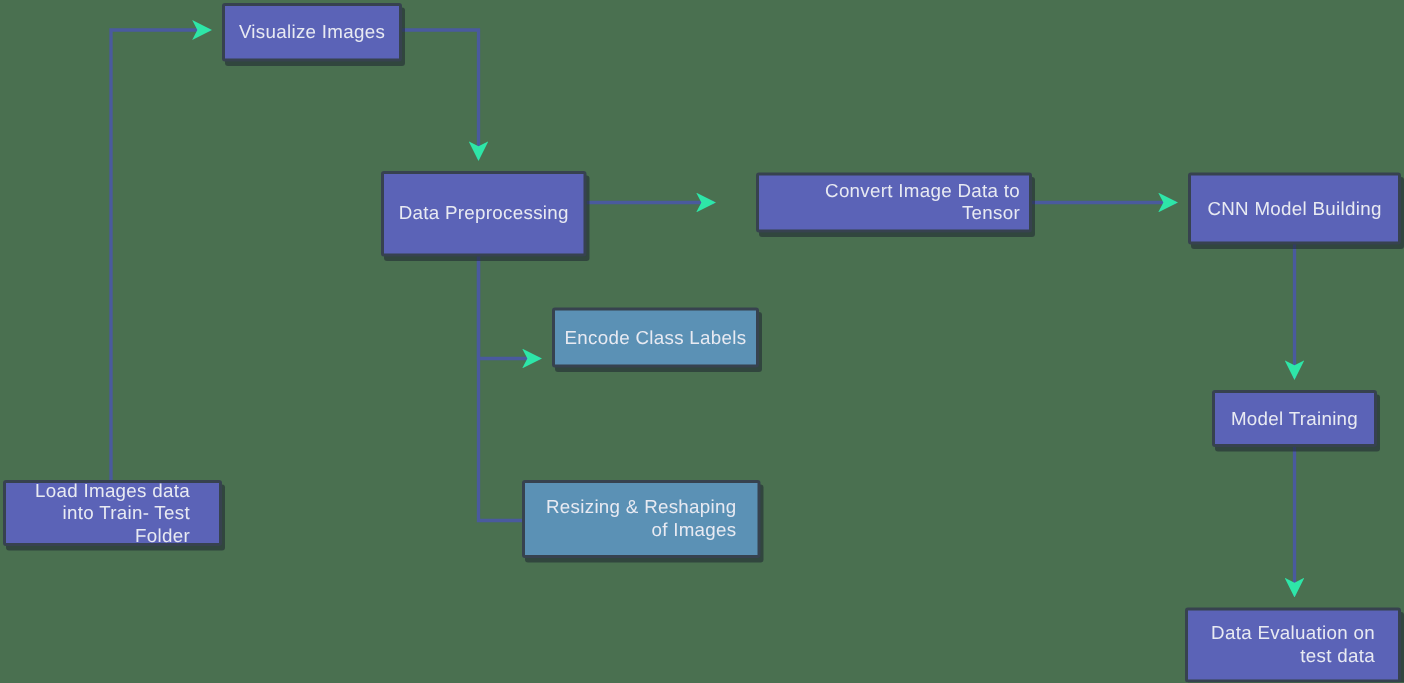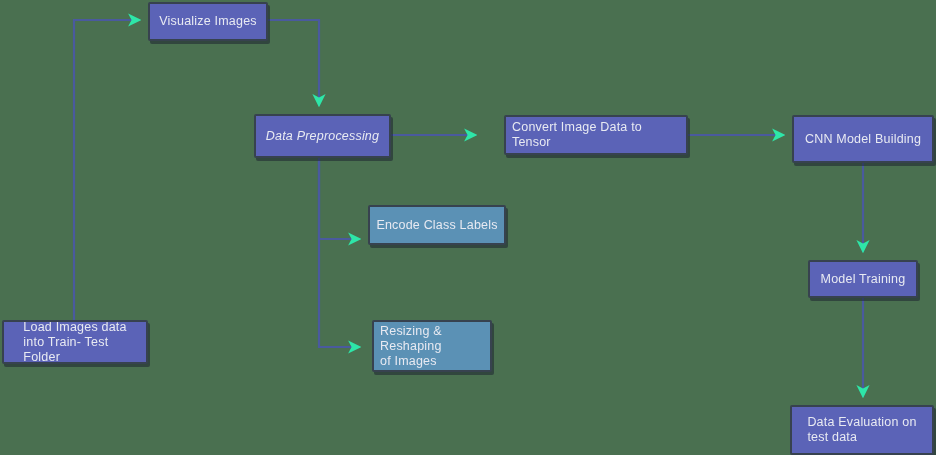--- a/index.html
+++ b/index.html
@@ -22,21 +22,21 @@
     width: 936px;
     height: 455px;
     pointer-events: none;
   }
   .node {
     position: absolute;
     box-sizing: border-box;
     display: flex;
     align-items: center;
     justify-content: center;
-    text-align: left;
+    text-align: right;
     border: 2px solid #37424f;
     border-radius: 2px;
     color: #e8eaf2;
     font-size: 12.5px;
     line-height: 15px;
     letter-spacing: 0.2px;
     padding: 2px 6px;
     box-shadow: 2px 3px 0 rgba(30,36,48,0.55);
   }
   .node.purple { background: #5b63b7; }
@@ -59,38 +59,38 @@
       <path d="M 678 135 L 784 135" fill="none" stroke="#4a5a9e" stroke-width="2.2" stroke-linejoin="miter" marker-end="url(#arrowhead)"></path>
       <path d="M 319 155 L 319 239 L 360 239" fill="none" stroke="#4a5a9e" stroke-width="2.2" stroke-linejoin="miter" marker-end="url(#arrowhead)"></path>
       <path d="M 319 155 L 319 347 L 360 347" fill="none" stroke="#4a5a9e" stroke-width="2.2" stroke-linejoin="miter" marker-end="url(#arrowhead)"></path>
       <path d="M 863 155 L 863 252" fill="none" stroke="#4a5a9e" stroke-width="2.2" stroke-linejoin="miter" marker-end="url(#arrowhead)"></path>
       <path d="M 863 298 L 863 397" fill="none" stroke="#4a5a9e" stroke-width="2.2" stroke-linejoin="miter" marker-end="url(#arrowhead)"></path>
     </svg>
   <div id="nodes">
       <div class="node purple" style="left: 148px; top: 2px; width: 120px; height: 39px;">
         <span class="node-label">Visualize Images</span>
       </div>
-      <div class="node purple" style="left: 254px; top: 114px; width: 137px; height: 44px; font-style: italic;">
+      <div class="node purple" style="left: 254px; top: 114px; width: 137px; height: 57px;">
         <span class="node-label">Data Preprocessing</span>
       </div>
       <div class="node purple" style="left: 504px; top: 115px; width: 184px; height: 40px;">
         <span class="node-label">Convert Image Data to Tensor</span>
       </div>
       <div class="node purple" style="left: 792px; top: 115px; width: 142px; height: 48px;">
         <span class="node-label">CNN Model Building</span>
       </div>
       <div class="node purple" style="left: 2px; top: 320px; width: 146px; height: 44px;">
         <span class="node-label">Load Images data
 into Train- Test
 Folder</span>
       </div>
       <div class="node blue" style="left: 368px; top: 205px; width: 138px; height: 40px;">
         <span class="node-label">Encode Class Labels</span>
       </div>
-      <div class="node blue" style="left: 372px; top: 320px; width: 120px; height: 52px;">
+      <div class="node blue" style="left: 348px; top: 320px; width: 159px; height: 52px;">
         <span class="node-label">Resizing &amp; Reshaping
 of Images</span>
       </div>
       <div class="node purple" style="left: 808px; top: 260px; width: 110px; height: 38px;">
         <span class="node-label">Model Training</span>
       </div>
       <div class="node purple" style="left: 790px; top: 405px; width: 144px; height: 50px;">
         <span class="node-label">Data Evaluation on
 test data</span>
       </div>

